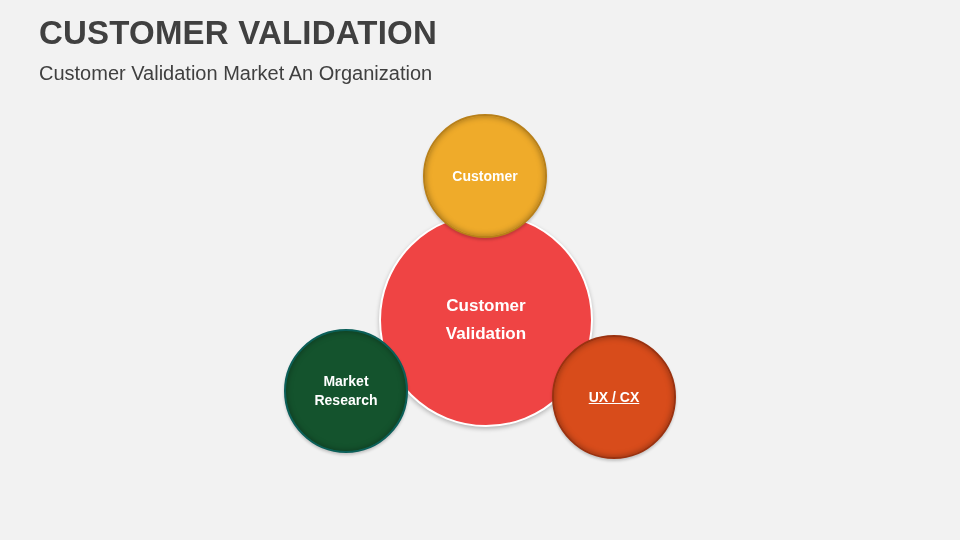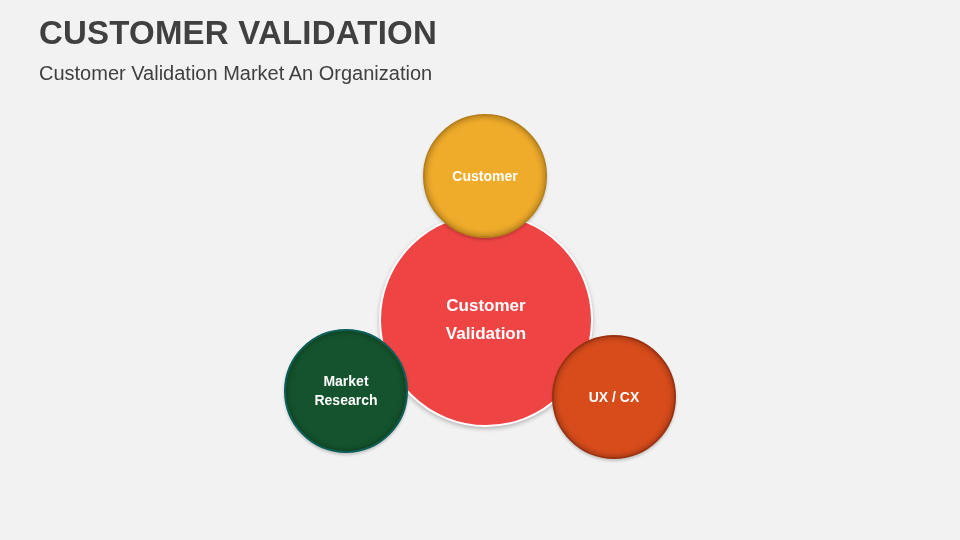--- a/index.html
+++ b/index.html
@@ -8,21 +8,21 @@
   .title { position:absolute; left:39px; top:14px; font-size:33px; font-weight:bold; color:#404040; letter-spacing:0.2px; }
   .subtitle { position:absolute; left:39px; top:62px; font-size:20px; color:#404040; }
   .circle { position:absolute; border-radius:50%; display:flex; align-items:center; justify-content:center;
             text-align:center; color:#ffffff; font-weight:bold; box-sizing:border-box; }
   .center { left:379px; top:213px; width:214px; height:214px; background:#ef4444;
             border:2px solid #ffffff; box-shadow:0 2px 4px rgba(0,0,0,0.25); font-size:17px; line-height:28px; z-index:1; }
   .small { width:124px; height:124px; font-size:14px; line-height:19px; z-index:2;
            box-shadow: inset 0 0 6px rgba(0,0,0,0.35), 0 2px 3px rgba(0,0,0,0.2); }
   .quality { left:423px; top:114px; background:#efab2a; border:2px solid #b8801a; }
   .market { left:284px; top:329px; background:#14532d; border:2px solid #0b5f59; }
-  .uxcx { left:552px; top:335px; background:#d84c1b; border:2px solid #9a3210; }
+  .uxcx { left:552px; top:335px; background:#d84c1b; border:2px solid #9a3210;text-decoration:underline; }
   .label { white-space:pre-line; }
 </style>
 </head>
 <body>
 
 <div class="title">CUSTOMER VALIDATION</div>
 <div class="subtitle">Customer Validation Market An Organization</div>
 
 <div class="circle center">
   <span class="label">Customer

